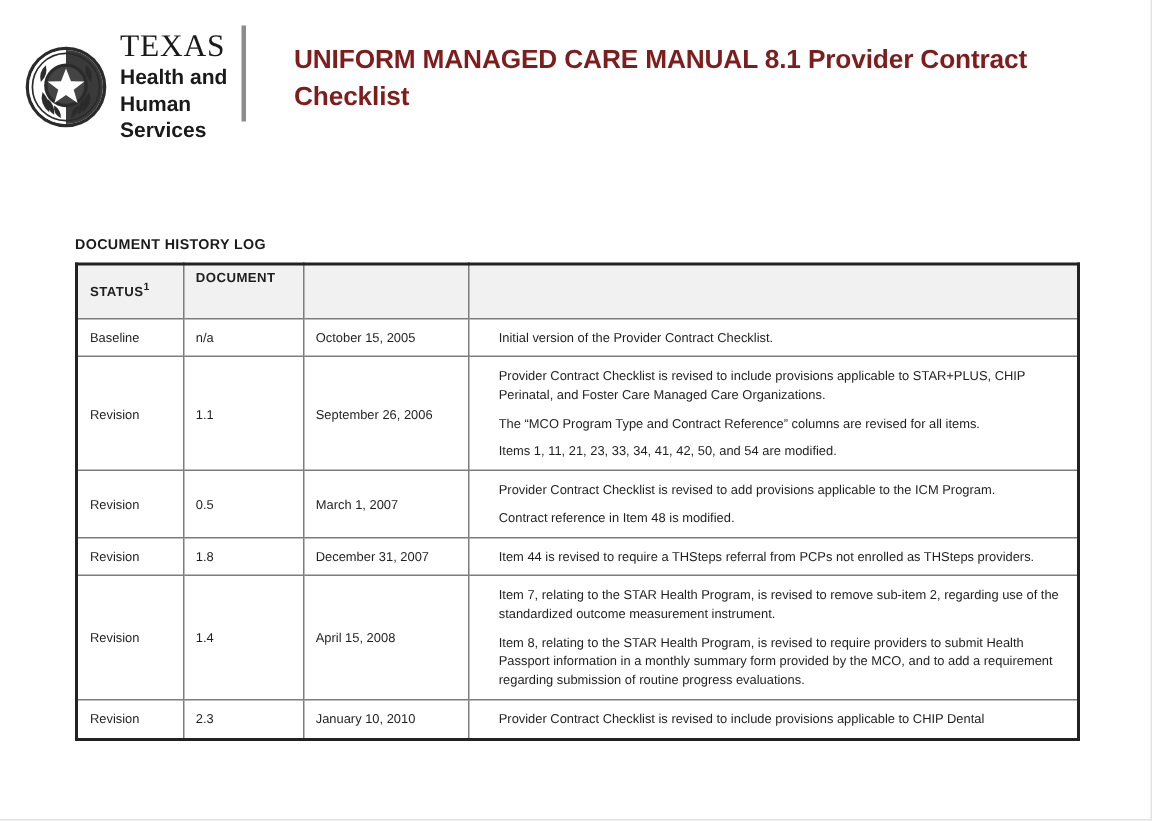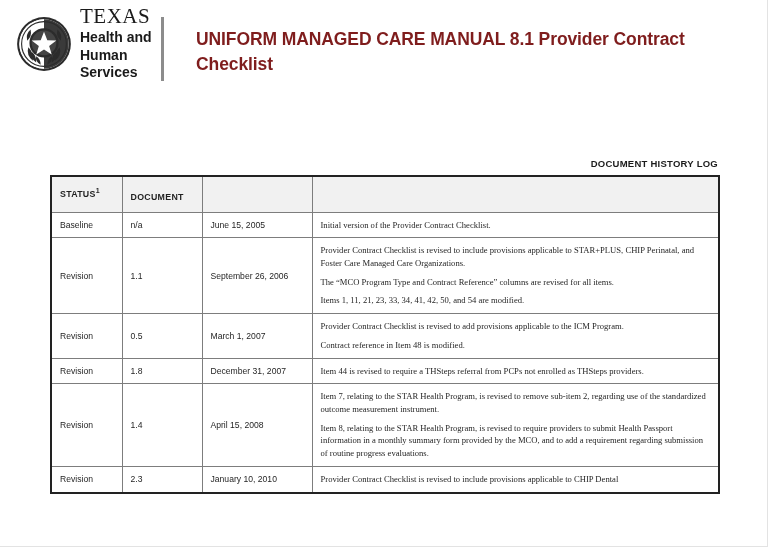--- a/index.html
+++ b/index.html
@@ -29,21 +29,21 @@
     position: absolute;
     left: 0;
     top: 0;
     width: 768px;
     height: 100px;
   }
 
   .logo-block {
     position: absolute;
     left: 16px;
-    top: 6px;
+    top: 20px;
     display: flex;
     align-items: center;
   }
 
   .seal {
     width: 56px;
     height: 56px;
     flex: 0 0 56px;
   }
 
@@ -89,21 +89,21 @@
     line-height: 1.42;
     letter-spacing: -0.1px;
   }
 
   
   .table-caption {
     position: absolute;
     left: 50px;
     top: 158px;
     width: 668px;
-    text-align: right;
+    text-align: left;
     font-size: 9.5px;
     font-weight: bold;
     letter-spacing: 0.25px;
     color: #1b1b1b;
   }
 
   
   .history-table {
     position: absolute;
     left: 50px;
@@ -136,33 +136,32 @@
     font-size: 8.8px;
     letter-spacing: 0.3px;
     height: 36px;
     box-sizing: border-box;
   }
   .history-table thead th.th-status {
     vertical-align: middle;
   }
   .history-table thead th.th-document {
     vertical-align: top;
-    padding-top: 15px;
+    padding-top: 3px;
   }
   .history-table thead th.th-blank {
     vertical-align: middle;
   }
 
   .history-table tbody td.td-desc {
     vertical-align: middle;
     line-height: 1.48;
   }
   .history-table tbody td.td-desc p {
-    margin: 0 0 6px 0;
-    font-family: Liberation Serif, serif;
+    margin: 0 0 6px 12px;
   }
   .history-table tbody td.td-desc p:last-child {
     margin-bottom: 0;
   }
 
   .history-table tbody td.td-status,
   .history-table tbody td.td-version,
   .history-table tbody td.td-date {
     vertical-align: middle;
   }
@@ -227,21 +226,21 @@
         <th class="th-status"><span>STATUS</span><sup>1</sup></th>
         <th class="th-document">DOCUMENT</th>
         <th class="th-blank"></th>
         <th class="th-blank"></th>
       </tr>
     </thead>
     <tbody>
       <tr>
         <td class="td-status">Baseline</td>
         <td class="td-version">n/a</td>
-        <td class="td-date">June 15, 2005</td>
+        <td class="td-date">October 15, 2005</td>
         <td class="td-desc">
             <p>Initial version of the Provider Contract Checklist.</p>
           </td>
       </tr>
       <tr>
         <td class="td-status">Revision</td>
         <td class="td-version">1.1</td>
         <td class="td-date">September 26, 2006</td>
         <td class="td-desc">
             <p>Provider Contract Checklist is revised to include provisions applicable to STAR+PLUS, CHIP Perinatal, and Foster Care Managed Care Organizations.</p>

